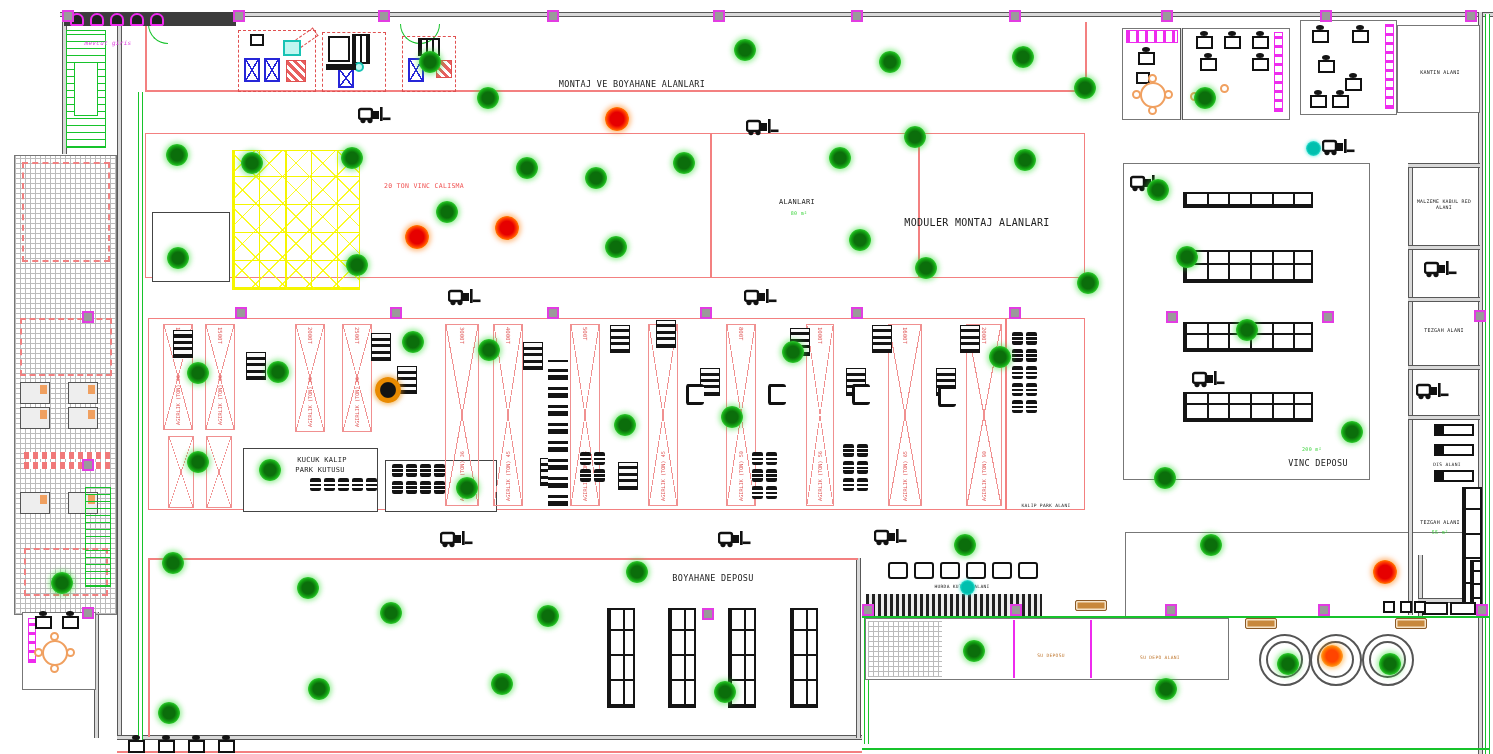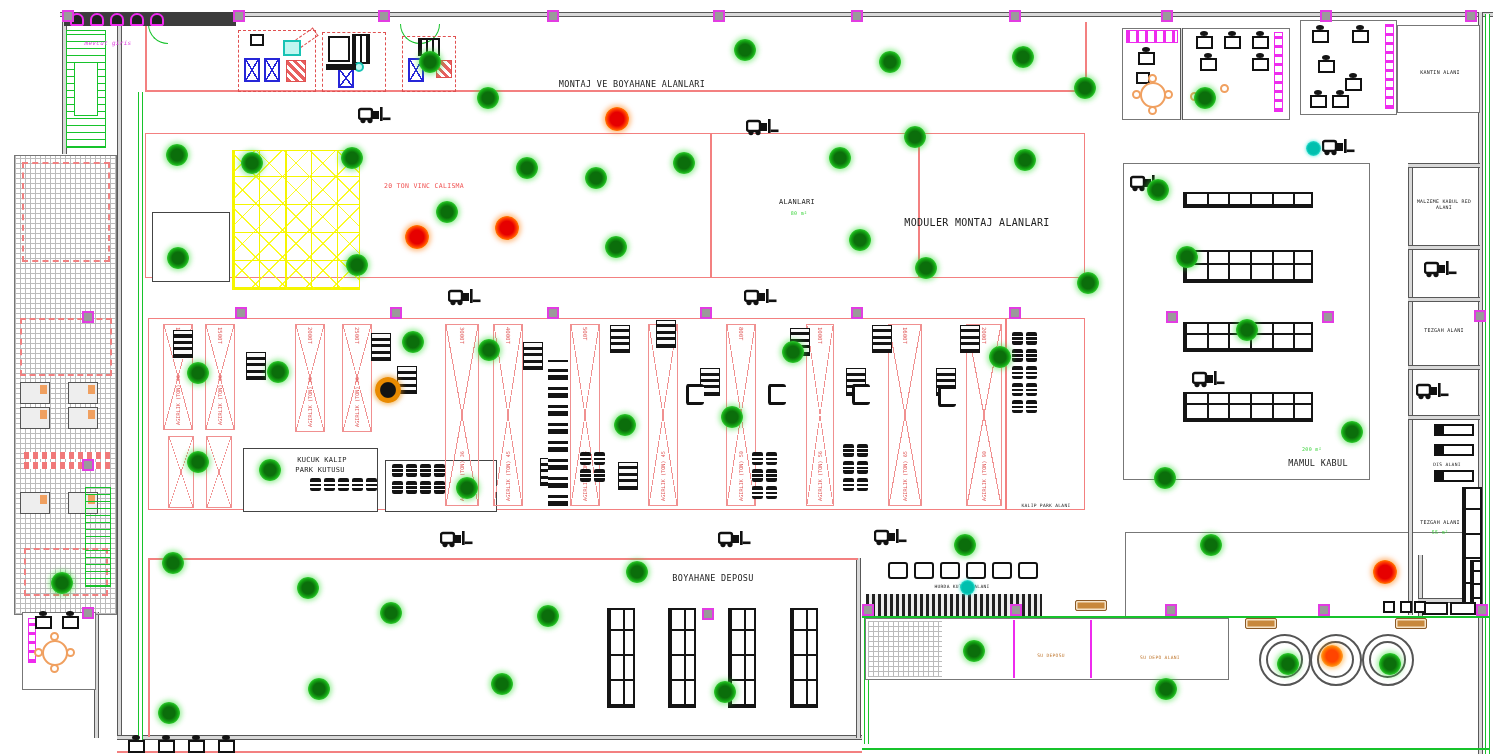--- a/index.html
+++ b/index.html
@@ -179,21 +179,21 @@
 
   <div class="crane" style="left:232px;top:150px;width:128px;height:140px;"></div>
   <div class="lbl red" style="left:424px;top:186px;">20 TON VINC CALISMA</div>
   <div class="blkbox" style="left:152px;top:212px;width:78px;height:70px;border:1.4px solid #444;"></div>
 
   <div class="lbl big" style="left:632px;top:84px;">MONTAJ VE BOYAHANE ALANLARI</div>
   <div class="lbl" style="left:797px;top:202px;">ALANLARI</div>
   <div class="lbl sm green" style="left:799px;top:213px;">80 m²</div>
   <div class="lbl" style="left:977px;top:222px;font-size:10px;">MODULER MONTAJ ALANLARI</div>
   <div class="lbl big" style="left:713px;top:578px;">BOYAHANE DEPOSU</div>
-  <div class="lbl big" style="left:1318px;top:463px;">MAMUL KABUL</div>
+  <div class="lbl big" style="left:1318px;top:463px;">VINC DEPOSU</div>
   <div class="lbl sm green" style="left:1312px;top:449px;">200 m²</div>
   <div class="lbl xs" style="left:962px;top:586px;">HURDA KUTUSU ALANI</div>
   <div class="lbl xs orange" style="left:1051px;top:655px;">SU DEPOSU</div>
   <div class="lbl xs orange" style="left:1160px;top:657px;">SU DEPO ALANI</div>
   <div class="lbl sm" style="left:1440px;top:72px;">KANTIN ALANI</div>
   <div class="lbl wrap" style="left:1444px;top:205px;">MALZEME KABUL RED ALANI</div>
   <div class="lbl sm" style="left:1444px;top:330px;">TEZGAH ALANI</div>
   <div class="lbl xs" style="left:1447px;top:464px;">DIS ALANI</div>
   <div class="lbl sm" style="left:1440px;top:522px;">TEZGAH ALANI</div>
   <div class="lbl sm green" style="left:1440px;top:532px;">55 m²</div>

